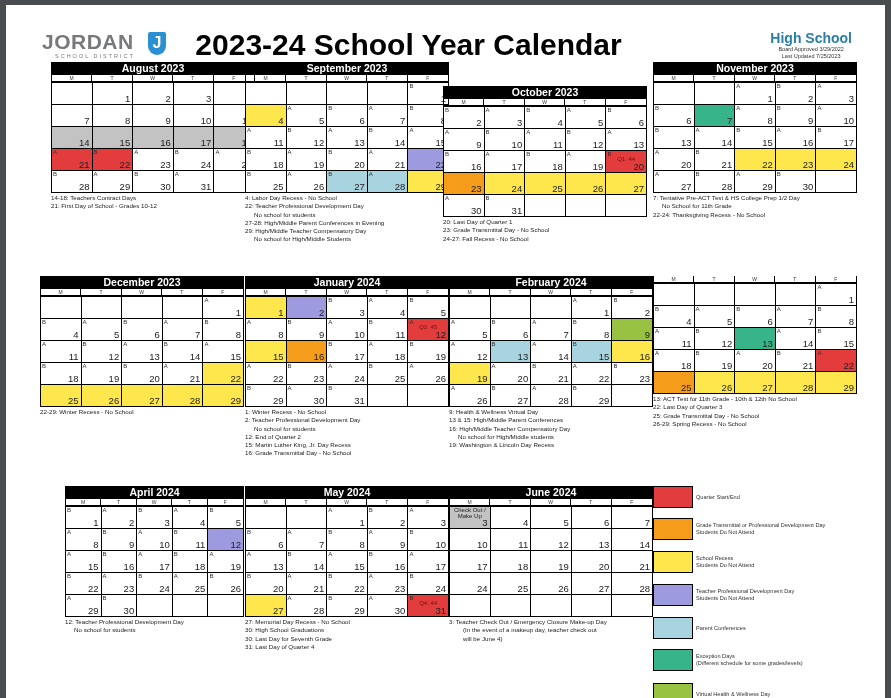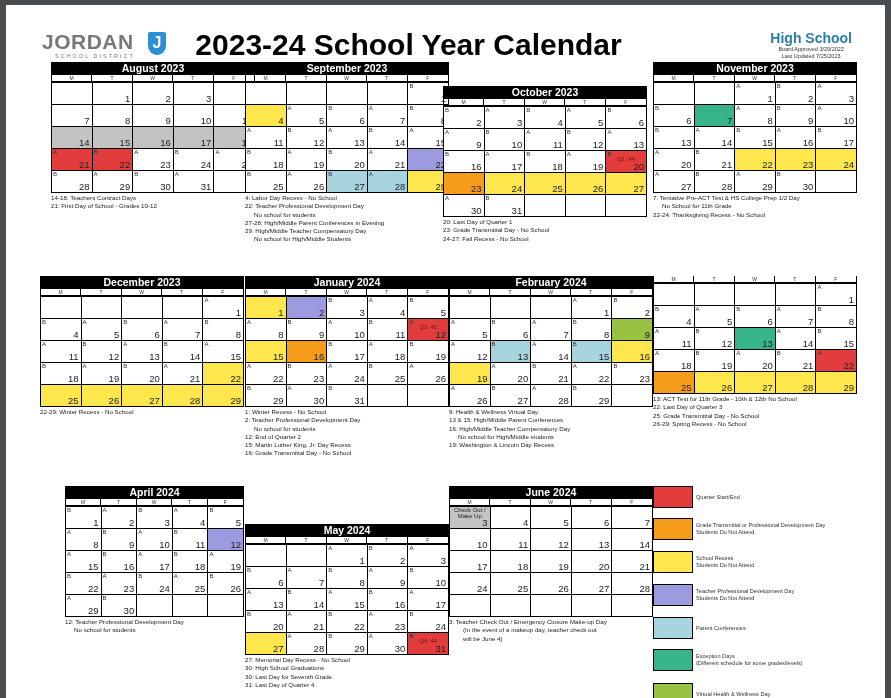--- a/index.html
+++ b/index.html
@@ -983,21 +983,21 @@
           </div>
           <div class="cell"></div>
           <div class="cell"></div>
           <div class="cell"></div>
         </div>
         <div class="notes">
           <div>12: Teacher Professional Development Day</div>
           <div class="ind">No school for students</div>
         </div>
       </div>
-      <div class="month" style="left: 239px; top: 481px; margin-top: 38px;">
+      <div class="month" style="left: 239px; top: 481px;">
         <div class="month-head">May 2024</div>
         <div class="dow">
           <span>M</span>
           <span>T</span>
           <span>W</span>
           <span>T</span>
           <span>F</span>
         </div>
         <div class="grid">
           <div class="cell"></div>

